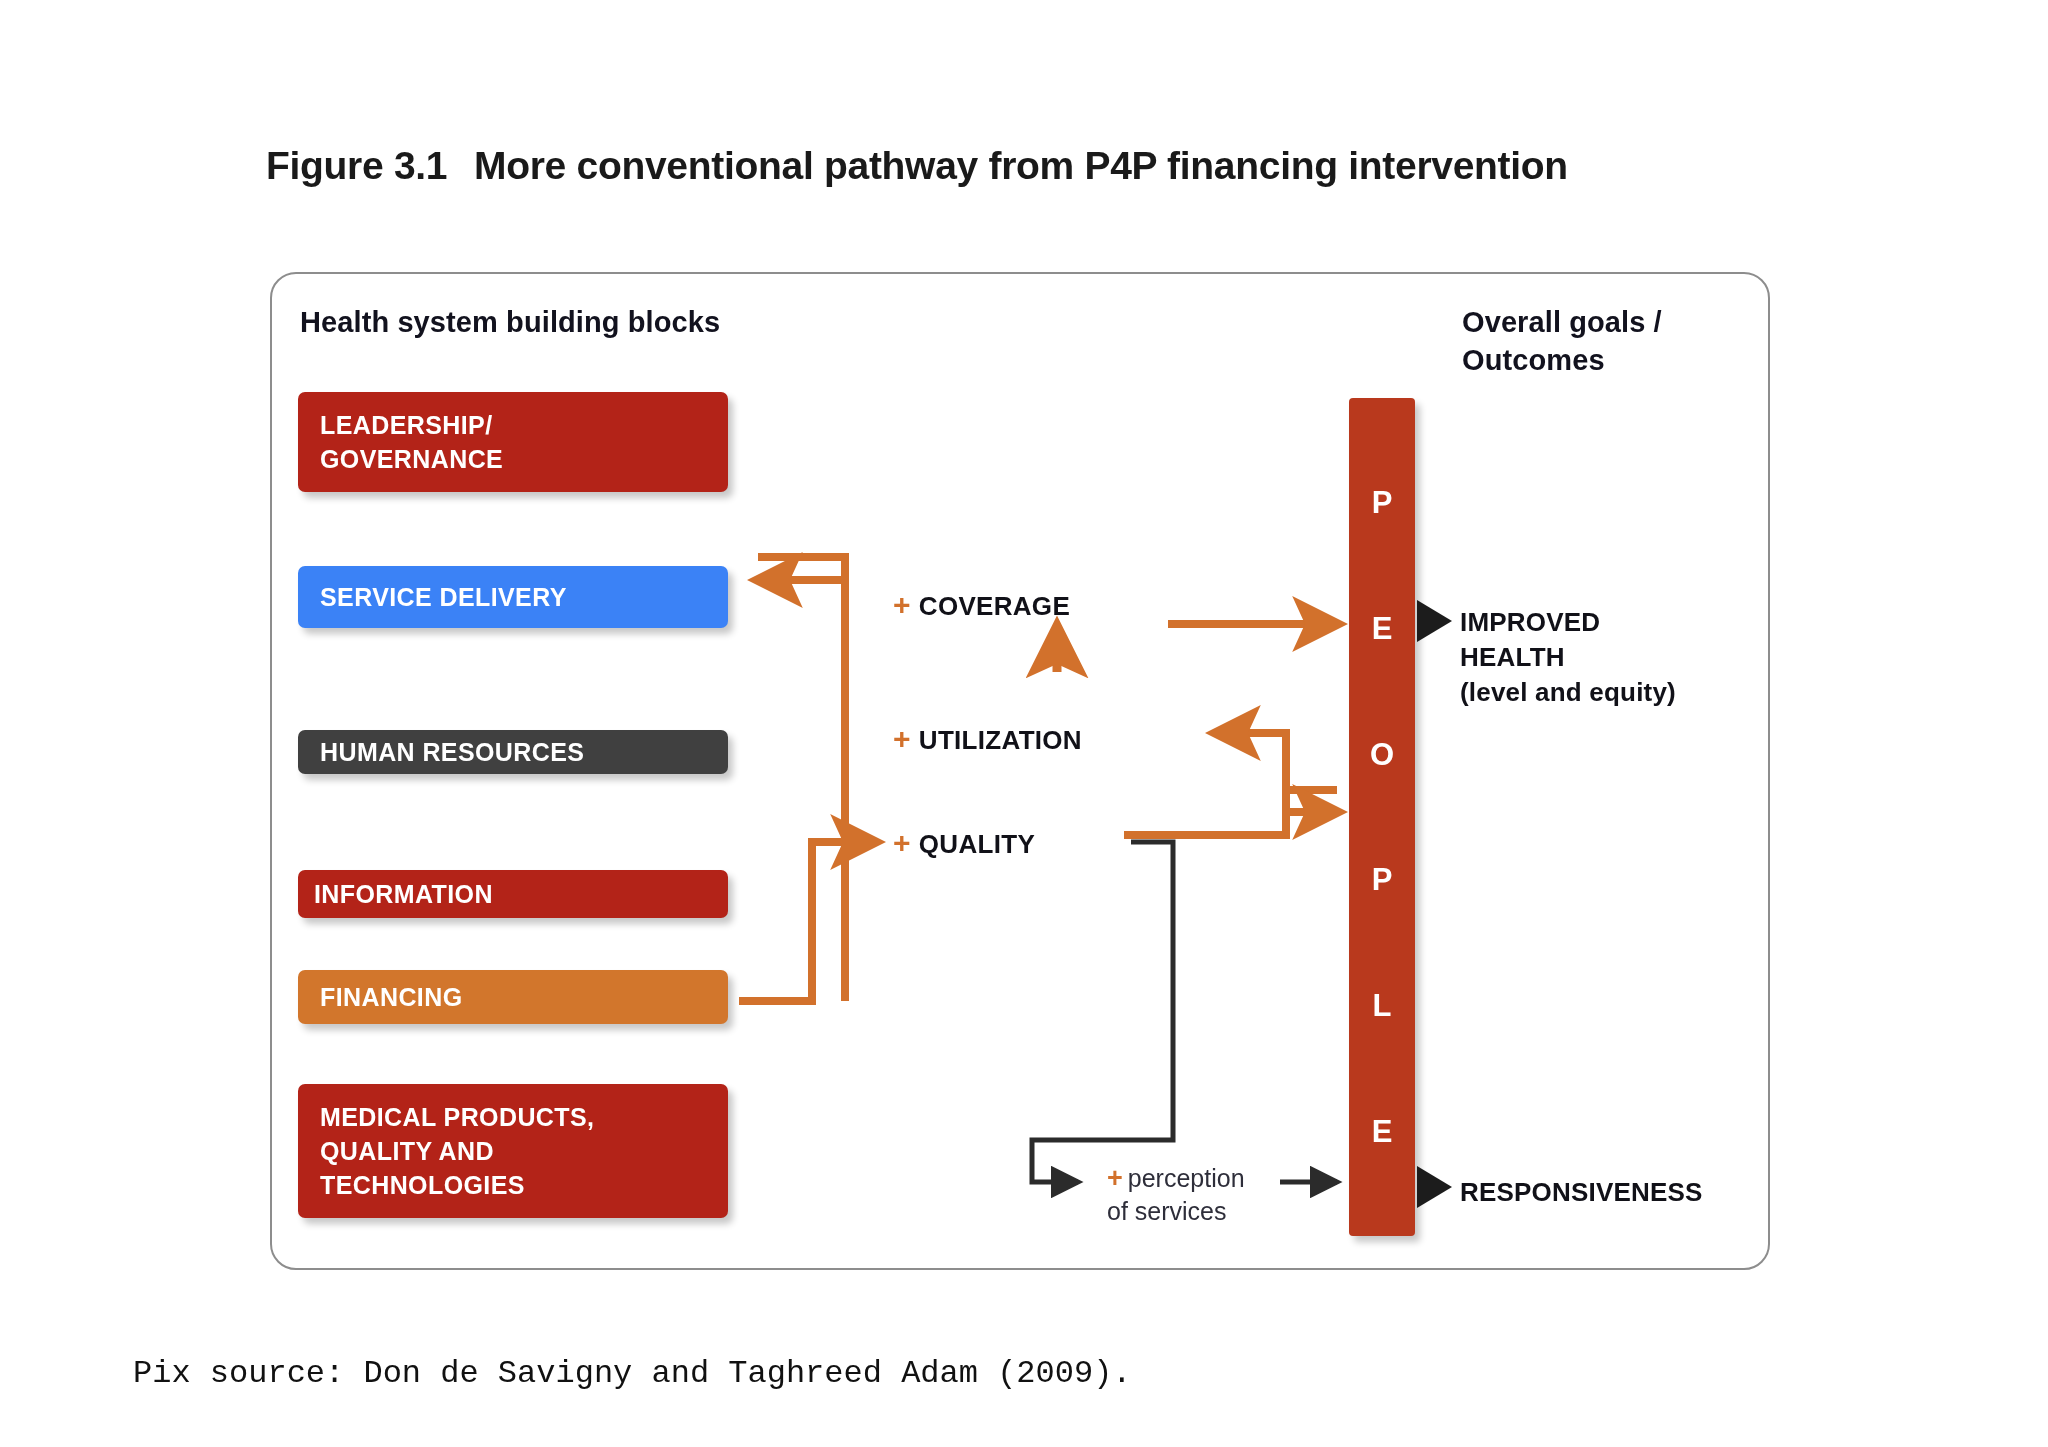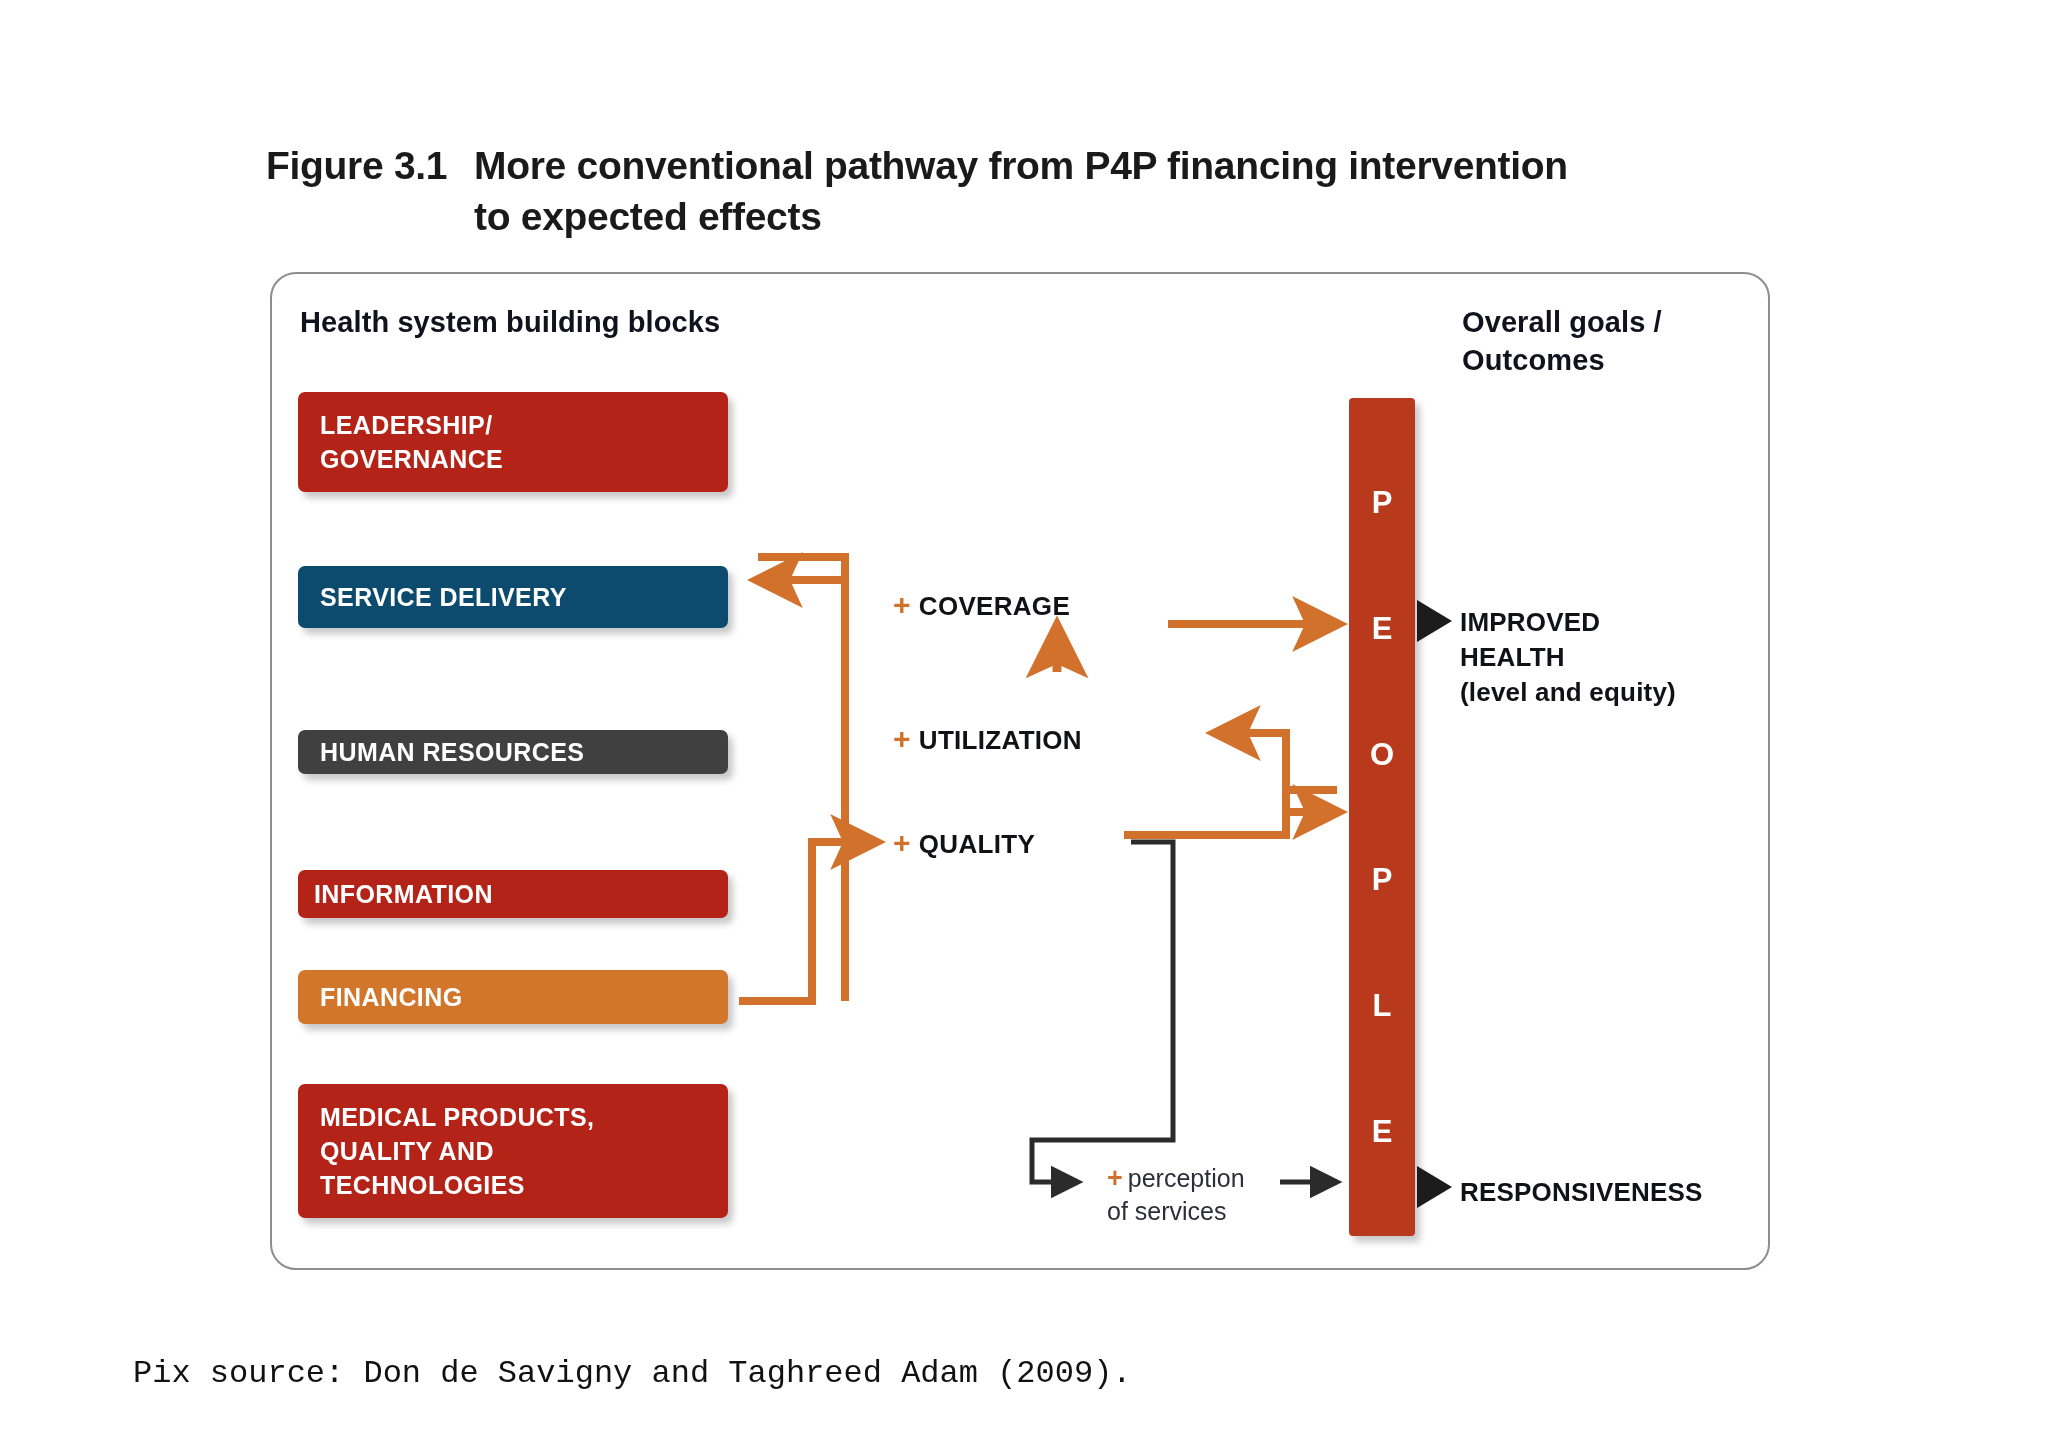--- a/index.html
+++ b/index.html
@@ -164,37 +164,37 @@
     top: 1355px;
     font-family: Liberation Mono, monospace;
     font-size: 32px;
     color: #111111;
   }
 </style>
 </head>
 <body>
 
 <div id="figure-title">
-  <span class="title-num">Figure 3.1</span><span class="title-body"><span>More conventional pathway from P4P financing intervention</span><br><span>to expected effects</span></span>
+  <span class="title-num">Figure 3.1</span><span class="title-body"><span>More conventional pathway from P4P financing intervention</span><br></span>
 </div>
 
 <div id="diagram-panel"></div>
 
 <div class="col-heading" id="heading-left">Health system building blocks</div>
 
 <div class="col-heading" id="heading-right">
   <span>Overall goals /</span><br>
   <span>Outcomes</span>
 </div>
 
 <div class="block-bar" id="bar-0" style="top: 392px; height: 100px; background: rgb(179, 35, 24); justify-content: center;">
   <span>LEADERSHIP/</span>
   <span>GOVERNANCE</span>
 </div>
-<div class="block-bar" id="bar-1" style="top: 566px; height: 62px; background: #0c4a6e;">
+<div class="block-bar" id="bar-1" style="top: 566px; height: 62px; background: #3b82f6;">
   <span>SERVICE DELIVERY</span>
 </div>
 <div class="block-bar" id="bar-2" style="top: 730px; height: 44px; background: #404040;">
   <span>HUMAN RESOURCES</span>
 </div>
 <div class="block-bar" id="bar-3" style="top: 870px; height: 48px; background: rgb(179, 35, 24); padding-left: 16px;">
   <span>INFORMATION</span>
 </div>
 <div class="block-bar" id="bar-4" style="top: 970px; height: 54px; background: rgb(210, 118, 44);">
   <span>FINANCING</span>

